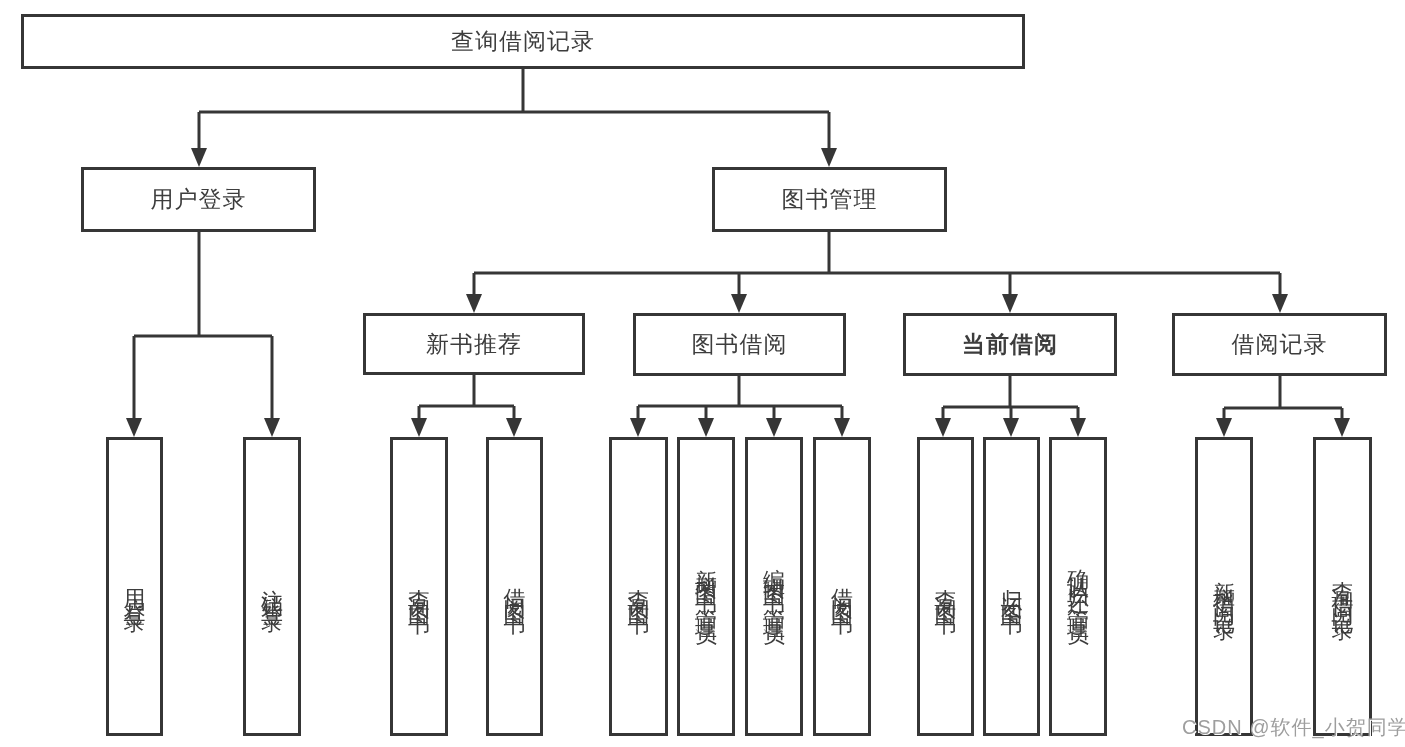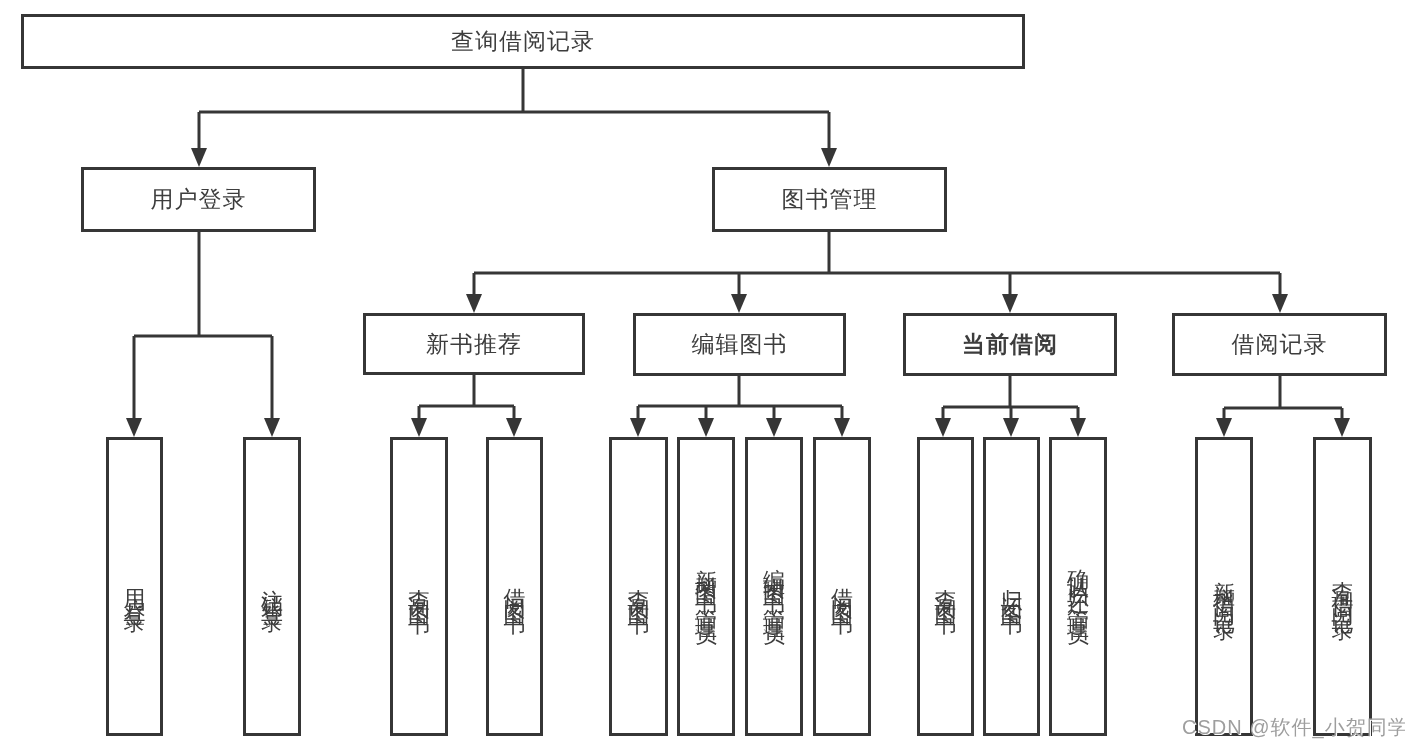--- a/index.html
+++ b/index.html
@@ -117,21 +117,21 @@
     <span>用户登录</span>
   </div>
   <div class="box hbox" style="left:712px;top:167px;width:235px;height:65px;">
     <span>图书管理</span>
   </div>
 
   <div class="box hbox" style="left:363px;top:313px;width:222px;height:62px;">
     <span>新书推荐</span>
   </div>
   <div class="box hbox" style="left:633px;top:313px;width:213px;height:63px;">
-    <span>编辑图书</span>
+    <span>图书借阅</span>
   </div>
   <div class="box hbox" style="left:903px;top:313px;width:214px;height:63px;font-weight:bold;">
     <span>当前借阅</span>
   </div>
   <div class="box hbox" style="left:1172px;top:313px;width:215px;height:63px;">
     <span>借阅记录</span>
   </div>
 
   <div class="box vbox" style="left:106px;top:437px;width:57px;height:299px;">
     <span class="lbl">用户登录</span>

